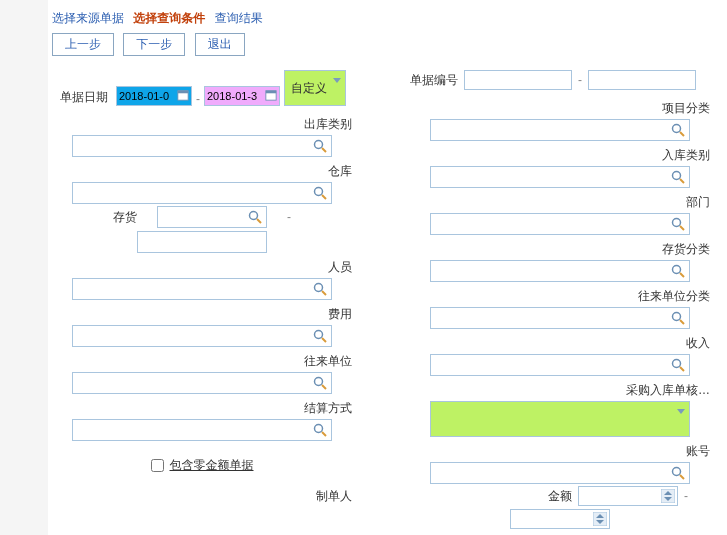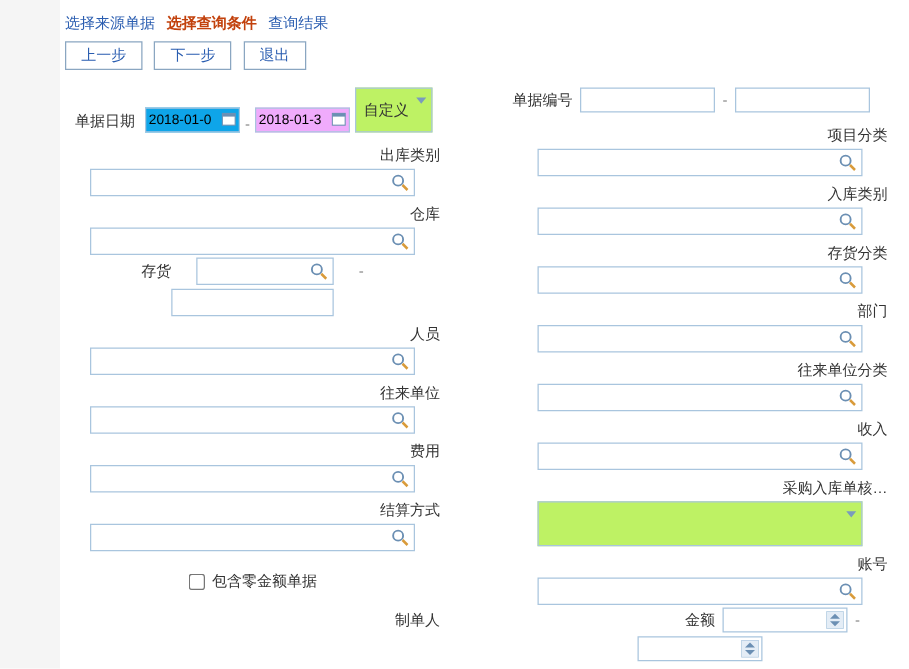--- a/index.html
+++ b/index.html
@@ -180,20 +180,21 @@
     padding: 0 4px;
     outline: none;
     font-size: 12px;
   }
   .checkbox-row {
     display: flex;
     align-items: center;
     justify-content: center;
     gap: 6px;
     padding: 14px 0 10px 0;
+    text-decoration: underline;
   }
   .checkbox-row input { width: 13px; height: 13px; }
   .amount-row {
     display: flex;
     align-items: center;
     justify-content: flex-end;
     gap: 6px;
     padding-right: 22px;
     margin-top: 2px;
   }
@@ -331,34 +332,34 @@
             <input style="">
             <span class="mag"><svg viewBox="0 0 16 16">
                   <circle cx="6.5" cy="6.5" r="4" fill="none" stroke="#6b8fb3" stroke-width="1.5"></circle>
                   <line x1="10" y1="10" x2="14" y2="14" stroke="#d99b3a" stroke-width="2"></line>
                 </svg></span>
           </div>
         </div>
       </div>
 
       <div class="field-row">
+        <div class="field-label">费用</div>
+        <div class="field-input-wrap">
+          <div class="lookup">
+            <input style="">
+            <span class="mag"><svg viewBox="0 0 16 16">
+                  <circle cx="6.5" cy="6.5" r="4" fill="none" stroke="#6b8fb3" stroke-width="1.5"></circle>
+                  <line x1="10" y1="10" x2="14" y2="14" stroke="#d99b3a" stroke-width="2"></line>
+                </svg></span>
+          </div>
+        </div>
+      </div>
+
+      <div class="field-row">
         <div class="field-label">往来单位</div>
-        <div class="field-input-wrap">
-          <div class="lookup">
-            <input style="">
-            <span class="mag"><svg viewBox="0 0 16 16">
-                  <circle cx="6.5" cy="6.5" r="4" fill="none" stroke="#6b8fb3" stroke-width="1.5"></circle>
-                  <line x1="10" y1="10" x2="14" y2="14" stroke="#d99b3a" stroke-width="2"></line>
-                </svg></span>
-          </div>
-        </div>
-      </div>
-
-      <div class="field-row">
-        <div class="field-label">费用</div>
         <div class="field-input-wrap">
           <div class="lookup">
             <input style="">
             <span class="mag"><svg viewBox="0 0 16 16">
                   <circle cx="6.5" cy="6.5" r="4" fill="none" stroke="#6b8fb3" stroke-width="1.5"></circle>
                   <line x1="10" y1="10" x2="14" y2="14" stroke="#d99b3a" stroke-width="2"></line>
                 </svg></span>
           </div>
         </div>
       </div>
@@ -415,34 +416,34 @@
             <input style="">
             <span class="mag"><svg viewBox="0 0 16 16">
                   <circle cx="6.5" cy="6.5" r="4" fill="none" stroke="#6b8fb3" stroke-width="1.5"></circle>
                   <line x1="10" y1="10" x2="14" y2="14" stroke="#d99b3a" stroke-width="2"></line>
                 </svg></span>
           </div>
         </div>
       </div>
 
       <div class="field-row">
+        <div class="field-label">部门</div>
+        <div class="field-input-wrap">
+          <div class="lookup">
+            <input style="">
+            <span class="mag"><svg viewBox="0 0 16 16">
+                  <circle cx="6.5" cy="6.5" r="4" fill="none" stroke="#6b8fb3" stroke-width="1.5"></circle>
+                  <line x1="10" y1="10" x2="14" y2="14" stroke="#d99b3a" stroke-width="2"></line>
+                </svg></span>
+          </div>
+        </div>
+      </div>
+
+      <div class="field-row">
         <div class="field-label">存货分类</div>
-        <div class="field-input-wrap">
-          <div class="lookup">
-            <input style="">
-            <span class="mag"><svg viewBox="0 0 16 16">
-                  <circle cx="6.5" cy="6.5" r="4" fill="none" stroke="#6b8fb3" stroke-width="1.5"></circle>
-                  <line x1="10" y1="10" x2="14" y2="14" stroke="#d99b3a" stroke-width="2"></line>
-                </svg></span>
-          </div>
-        </div>
-      </div>
-
-      <div class="field-row">
-        <div class="field-label">部门</div>
         <div class="field-input-wrap">
           <div class="lookup">
             <input style="">
             <span class="mag"><svg viewBox="0 0 16 16">
                   <circle cx="6.5" cy="6.5" r="4" fill="none" stroke="#6b8fb3" stroke-width="1.5"></circle>
                   <line x1="10" y1="10" x2="14" y2="14" stroke="#d99b3a" stroke-width="2"></line>
                 </svg></span>
           </div>
         </div>
       </div>

